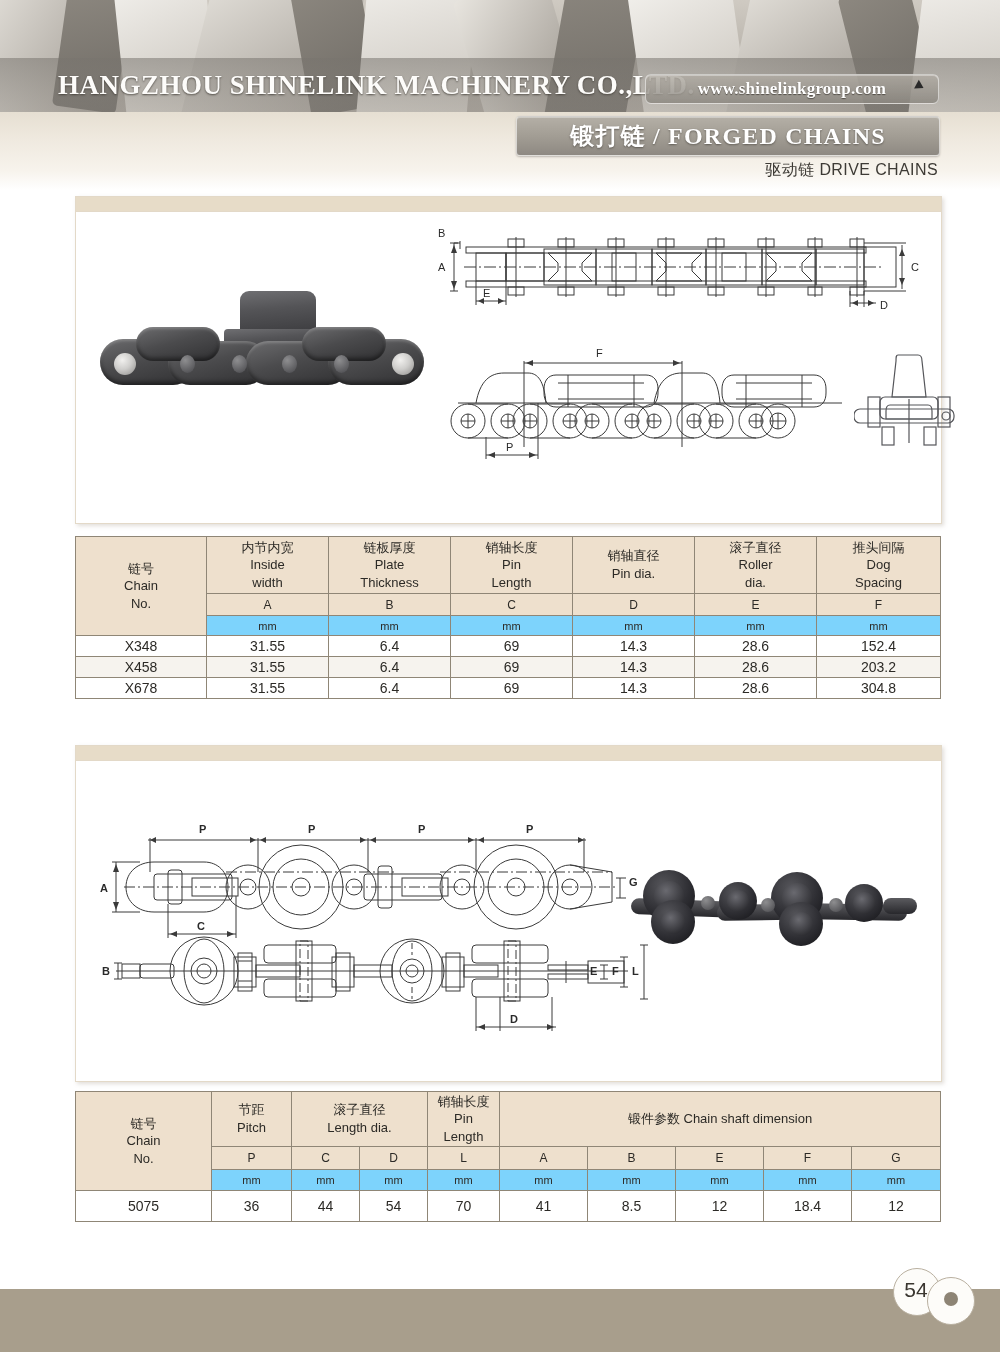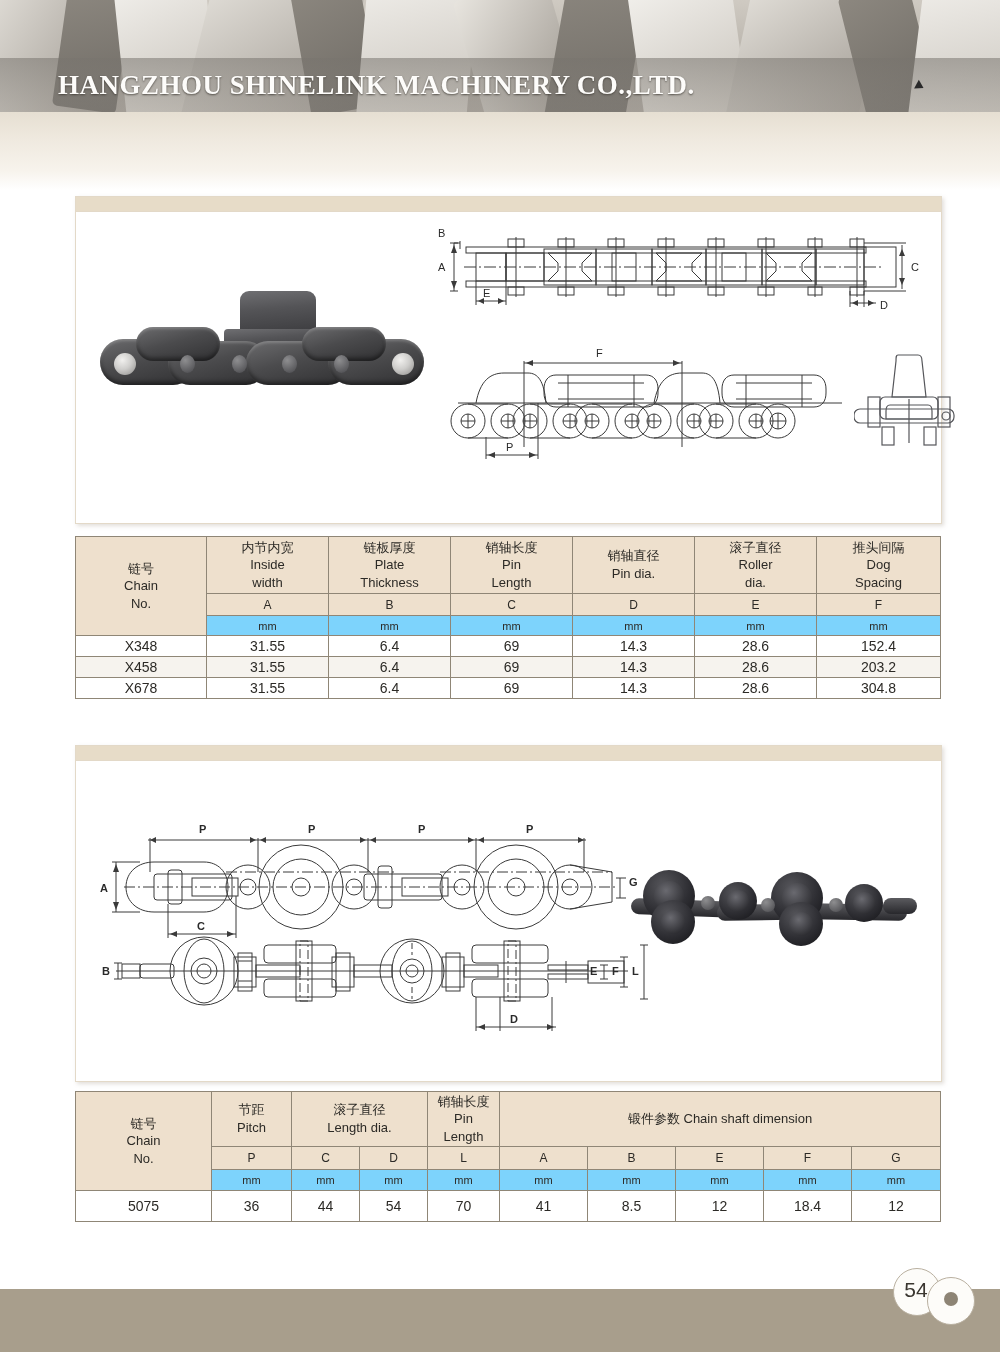--- a/index.html
+++ b/index.html
@@ -135,27 +135,34 @@
     <div class="tb-dark" style="left:556px;top:-22px;width:80px;height:148px;transform:rotate(10deg);"></div>
     <div class="tb-lite" style="left:636px;top:-16px;width:104px;height:138px;transform:rotate(-8deg);"></div>
     <div class="tb-shape" style="left:740px;top:-26px;width:130px;height:160px;transform:rotate(12deg);"></div>
     <div class="tb-dark" style="left:852px;top:-12px;width:72px;height:128px;transform:rotate(-14deg);"></div>
     <div class="tb-lite" style="left:916px;top:-20px;width:110px;height:148px;transform:rotate(7deg);"></div>
     <div class="band-shade"></div>
   </div>
 
   <div class="company">HANGZHOU SHINELINK MACHINERY CO.,LTD.</div>
 
+  <div class="weburl">
+    <span>www.shinelinkgroup.com</span>
+  </div>
   <div class="cursor"></div>
 
   <div class="creamzone">
     <div class="cream-streak"></div>
     <div class="cream-streak2"></div>
   </div>
 
+  <div class="title-banner">
+    <span>锻打链 / FORGED CHAINS</span>
+  </div>
+  <div class="subtitle">驱动链 DRIVE CHAINS</div>
 
   <div class="panel panel1">
     <div class="panel-cap"></div>
 
     <div class="photo" style="left:20px;top:86px;width:330px;height:150px;">
       <div class="ch-dog" style="left:144px;top:8px;width:76px;height:44px;border-radius:9px 9px 2px 2px;"></div>
       <div class="ch-dog" style="left:128px;top:46px;width:110px;height:22px;border-radius:4px;"></div>
       <div class="ch-plate" style="left:4px;top:56px;width:96px;height:46px;"></div>
       <div class="ch-plate" style="left:72px;top:58px;width:100px;height:44px;"></div>
       <div class="ch-plate" style="left:150px;top:58px;width:104px;height:44px;"></div>

